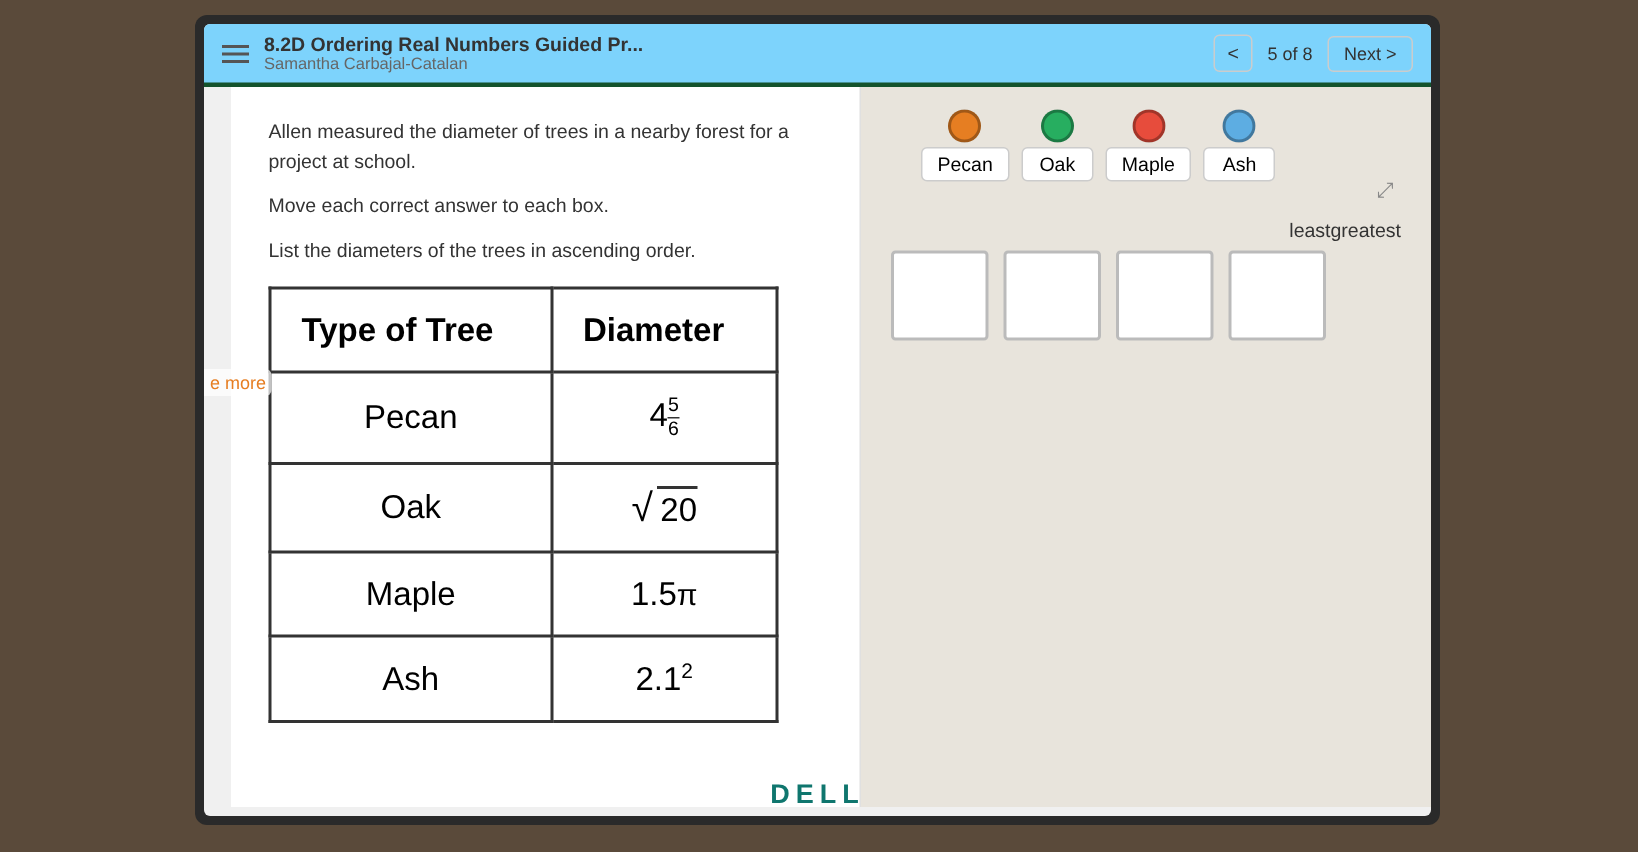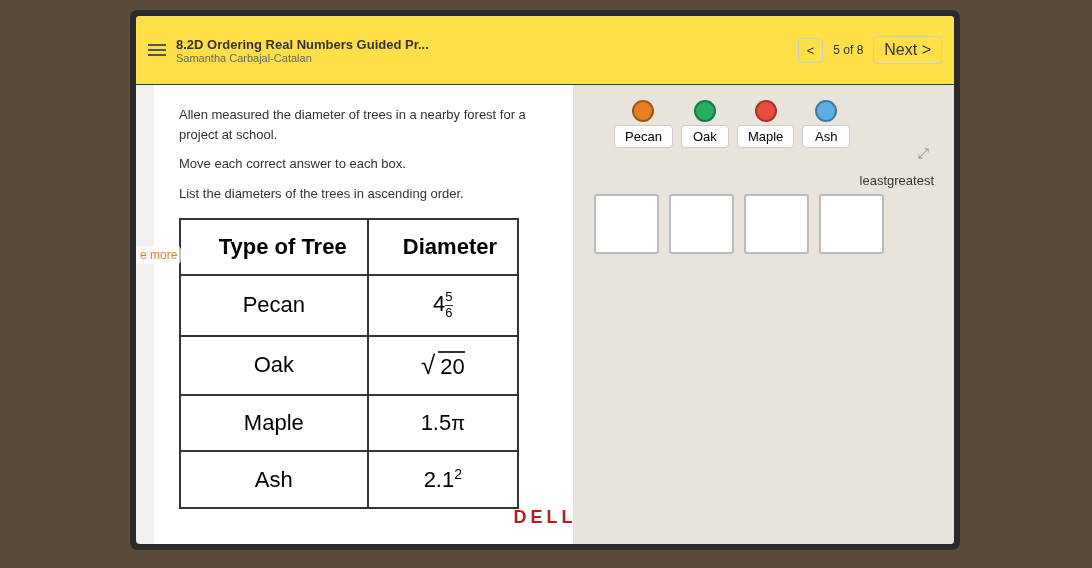--- a/index.html
+++ b/index.html
@@ -29,23 +29,23 @@
       width: 100%;
       height: 100%;
       background: #f0f0f0;
       border-radius: 4px;
       overflow: hidden;
       position: relative;
     }
 
     
     .top-bar {
-      background: #fde047;
-      border-bottom: 1px solid #14532d;
-      padding: 20px 12px;
+      background: #7dd3fc;
+      border-bottom: 3px solid #14532d;
+      padding: 6px 12px;
       display: flex;
       align-items: center;
       justify-content: space-between;
     }
 
     .top-bar-left {
       display: flex;
       align-items: center;
       gap: 10px;
     }
@@ -85,21 +85,21 @@
       align-items: center;
       gap: 10px;
     }
 
     .nav-btn {
       background: none;
       border: 1px solid #ccc;
       padding: 4px 10px;
       border-radius: 4px;
       cursor: pointer;
-      font-size: 16px;
+      font-size: 12px;
       color: #333;
     }
 
     .nav-chevron {
       background: none;
       border: 1px solid #ccc;
       padding: 4px 8px;
       border-radius: 4px;
       cursor: pointer;
       font-size: 13px;
@@ -140,21 +140,21 @@
       border-collapse: collapse;
       width: 340px;
       border: 2px solid #333;
     }
 
     .tree-table th {
       border: 2px solid #333;
       padding: 14px 20px;
       font-size: 22px;
       font-weight: bold;
-      text-align: right;
+      text-align: left;
       background: #fff;
     }
 
     .tree-table td {
       border: 2px solid #333;
       padding: 14px 20px;
       font-size: 22px;
       text-align: center;
       background: #fff;
     }
@@ -272,26 +272,26 @@
       color: #e67e22;
       writing-mode: horizontal-tb;
       background: rgba(255,255,255,0.7);
       padding: 2px 4px;
       border-radius: 0 4px 4px 0;
     }
 
     
     .dell-logo {
       position: absolute;
-      bottom: 16px;
+      bottom: 4px;
       left: 50%;
       transform: translateX(-50%);
       font-size: 18px;
       font-weight: bold;
-      color: #b91c1c;
+      color: #0f766e;
       letter-spacing: 4px;
     }
 
     
     .expand-icon {
       position: absolute;
       top: 60px;
       right: 25px;
       font-size: 14px;
       color: #888;

